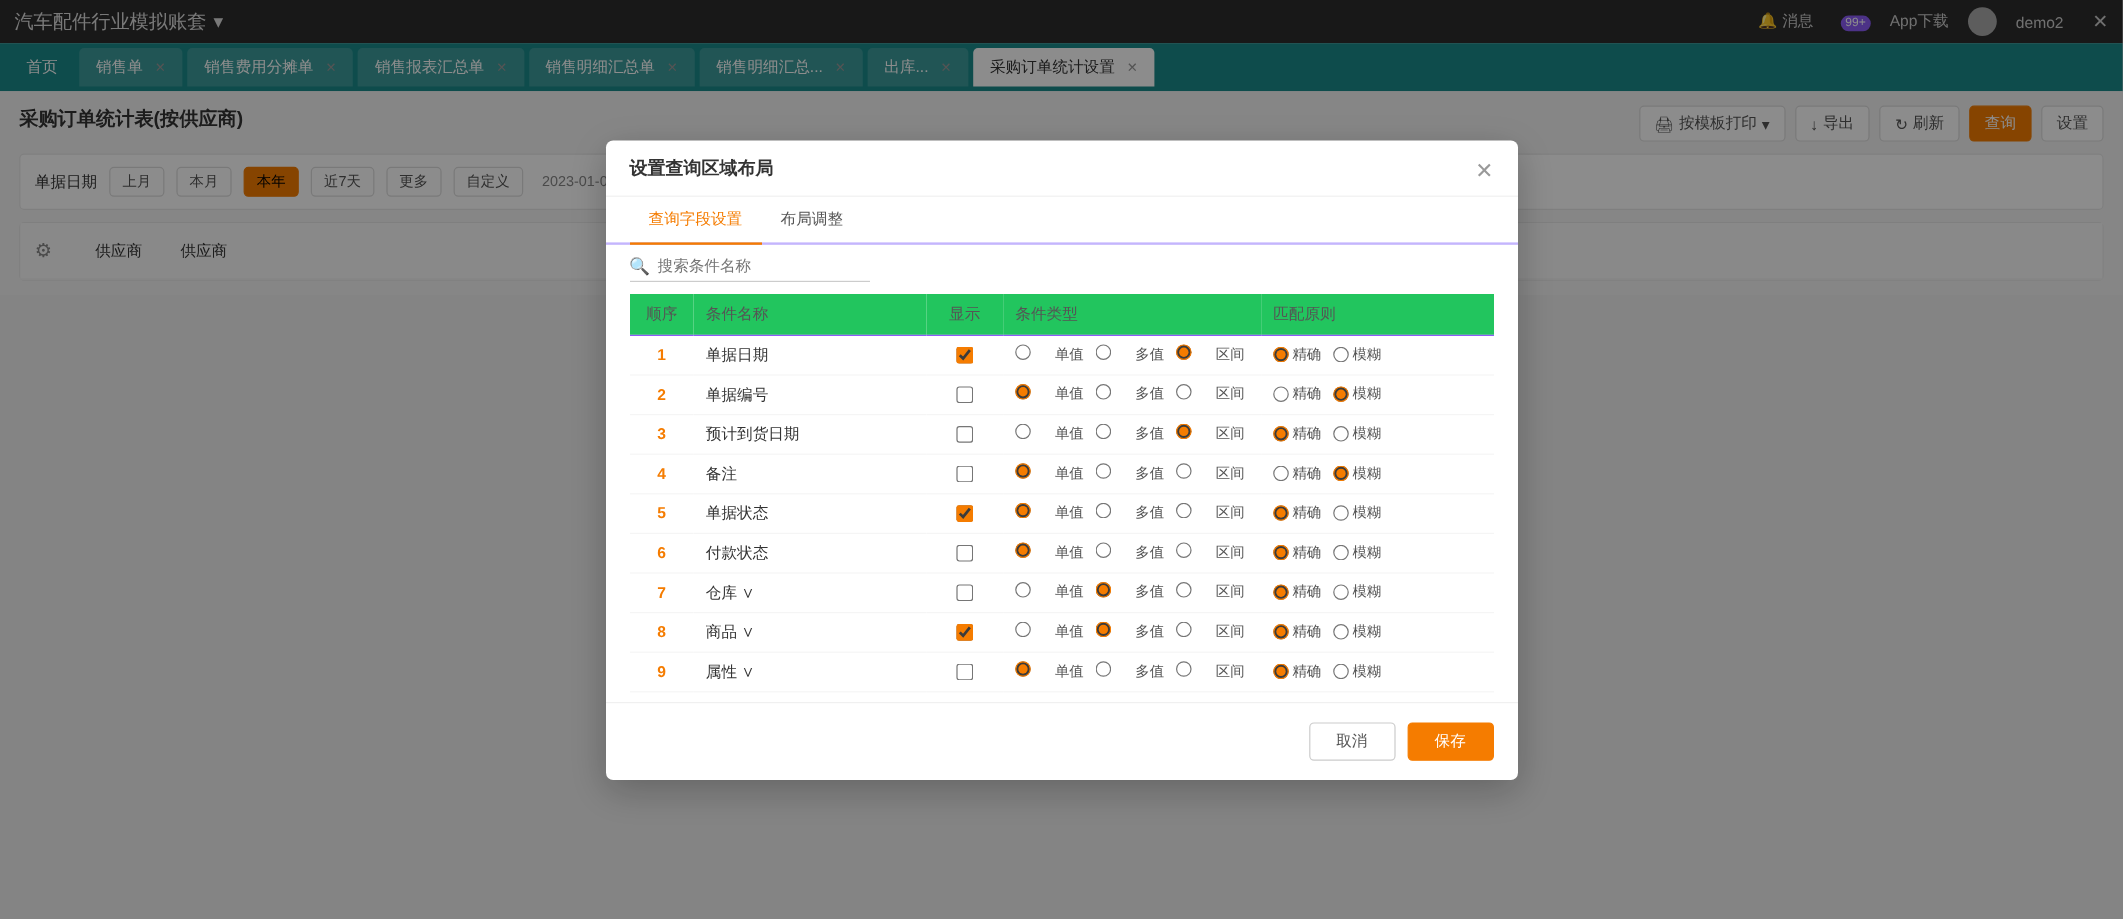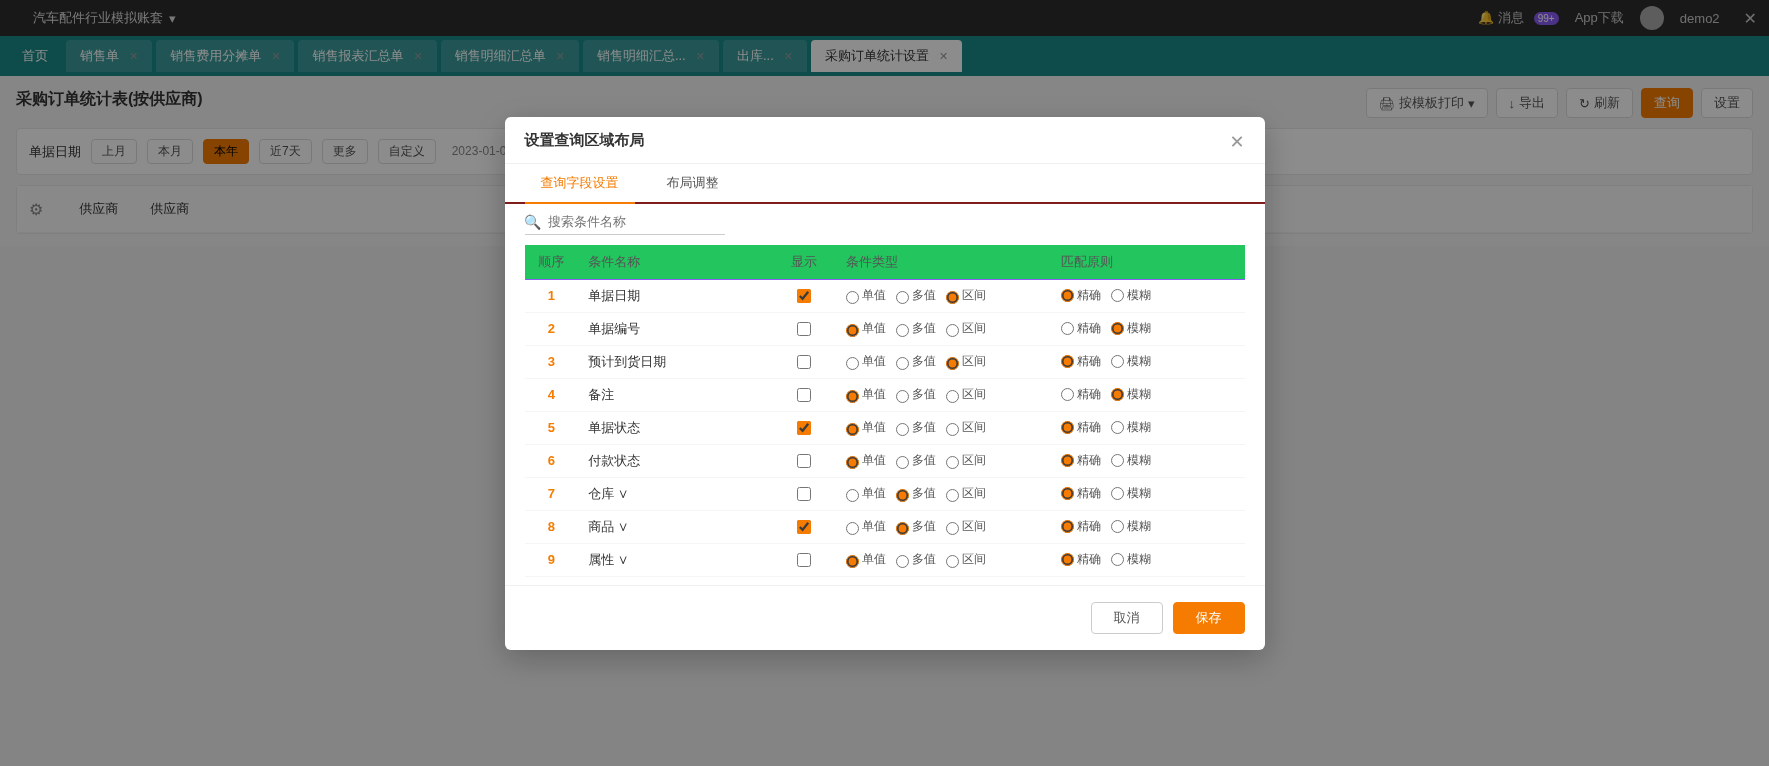--- a/index.html
+++ b/index.html
@@ -8,25 +8,25 @@
     
     .top-bar {
       background: #2d2d2d;
       height: 36px;
       display: flex;
       align-items: center;
       justify-content: space-between;
       padding: 0 12px;
       color: #ccc;
     }
-    .top-bar-left { font-size: 13px; color: #ddd; display: flex; align-items: center; gap: 6px; margin-left: 21px; }
+    .top-bar-left { font-size: 16px; color: #ddd; display: flex; align-items: center; gap: 6px; }
     .top-bar-right { display: flex; align-items: center; gap: 16px; font-size: 13px; color: #ccc; }
     .top-bar-right .badge {
       background: #8b5cf6; color: #fff; border-radius: 10px;
-      font-size: 10px; padding: 1px 4px; margin-left: 6px;
+      font-size: 10px; padding: 1px 4px; margin-left: 19px;
     }
     .top-bar-right .close-btn { color: #ccc; font-size: 16px; cursor: pointer; margin-left: 8px; }
 
     
     .tab-bar {
       background: #1a8a8a;
       height: 40px;
       display: flex;
       align-items: center;
       padding: 0 8px;
@@ -91,23 +91,22 @@
     .modal-header {
       display: flex; align-items: flex-start; justify-content: space-between;
       padding: 14px 20px 10px 20px;
       border-bottom: 1px solid #f0f0f0;
     }
     .modal-title { font-size: 15px; font-weight: bold; color: #333; }
     .modal-close { font-size: 18px; color: #999; cursor: pointer; }
 
     
     .modal-tabs {
-      display: flex; border-bottom: 2px solid #7f1d1d;
+      display: flex; border-bottom: 2px solid #c4b5fd;
       padding: 0 20px;
-      gap: 16px;
     }
     .modal-tab {
       padding: 10px 16px; font-size: 13px; color: #555; cursor: pointer;
       border-bottom: 2px solid transparent; margin-bottom: -2px;
     }
     .modal-tab.active { color: #f57c00; border-bottom-color: #f57c00; font-weight: 500; }
 
     
     .modal-search-bar {
       padding: 10px 20px;
@@ -150,21 +149,21 @@
     .modal-table tbody tr td:first-child { text-align: center; color: #f57c00; font-weight: bold; }
     .modal-table tbody tr td:nth-child(3) { text-align: center; }
     .modal-table tbody tr:last-child td { border-bottom: none; }
 
     
     .cb-wrap { display: flex; justify-content: center; }
     input[type="checkbox"] { accent-color: #f57c00; width: 14px; height: 14px; cursor: pointer; }
 
     
     .radio-group { display: flex; align-items: center; gap: 10px; flex-wrap: nowrap; }
-    .radio-item { display: flex; align-items: flex-end; gap: 3px; font-size: 12px; color: #555; }
+    .radio-item { display: flex; align-items: flex-start; gap: 20px; font-size: 12px; color: #555; }
     input[type="radio"] { accent-color: #f57c00; width: 13px; height: 13px; cursor: pointer; }
 
     
     .match-group { display: flex; align-items: center; gap: 10px; }
     .match-item { display: flex; align-items: center; gap: 3px; font-size: 12px; color: #555; }
 
     
     .modal-table-wrap::-webkit-scrollbar { width: 6px; }
     .modal-table-wrap::-webkit-scrollbar-thumb { background: #ccc; border-radius: 3px; }
 

